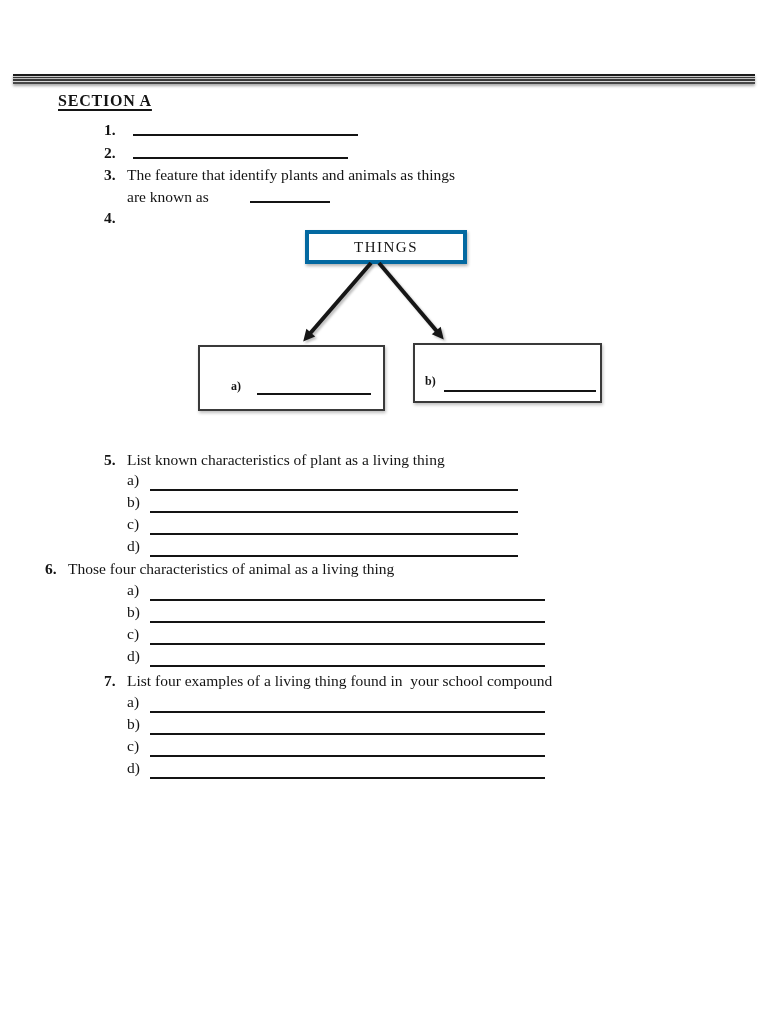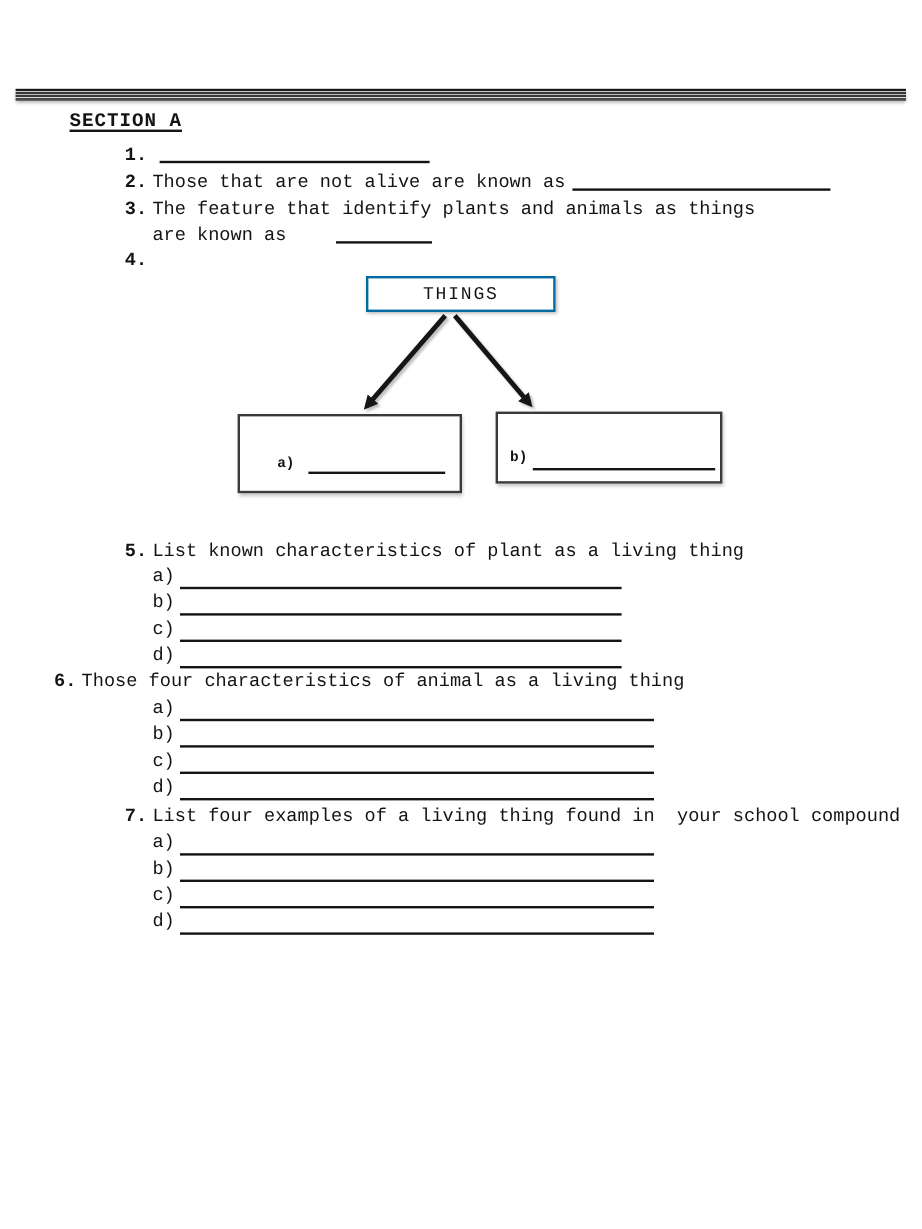--- a/index.html
+++ b/index.html
@@ -1,18 +1,18 @@
 <!DOCTYPE html>
 <html><head>
 <meta charset="utf-8">
 <style>
   html,body { margin:0; padding:0; background:#ffffff; }
   .page {
     position:relative; width:768px; height:1024px; background:#ffffff;
-    font-family:Liberation Mono, monospace;
+    font-family:Liberation Serif, serif;
     color:#141414; overflow:hidden;
   }
 
   
   .top-rule {
     position:absolute; left:13px; top:74px; width:742px; height:10px;
     background:linear-gradient(to bottom,
       #1b1b1b 0px,#1b1b1b 2px,
       #c9c9c9 2px,#c9c9c9 3px,
       #383838 3px,#383838 4.5px,
@@ -39,21 +39,21 @@
   #q3 { left:104px; top:164px; }
   #q3b { left:127px; top:186px;gap:41px; } #q3b .blank { width:80px; margin-left:0; }
   #q4 { left:104px; top:207px; }
   #q5 { left:104px; top:449px; }
   #q6 { left:45px;  top:558px; }
   #q7 { left:104px; top:670px; }
 
   
   .things-box {
     position:absolute; left:305px; top:230px; width:154px; height:26px;
-    border:2px solid #0369a1; background:#fff;
+    border:4px solid #0369a1; background:#fff;
     display:flex; align-items:center; justify-content:center;
     font-size:15px; letter-spacing:1.5px;
     box-shadow:1px 2px 3px rgba(0,0,0,0.3);
   }
   .arrows { position:absolute; left:0; top:0; pointer-events:none;
             filter:drop-shadow(2px 2px 1px rgba(0,0,0,0.25)); }
   .dbox { position:absolute; border:2px solid #3a3a3a; background:#fff;
           box-shadow:1px 2px 3px rgba(0,0,0,0.25); }
   .dbox-left  { left:198px; top:345px; width:183px; height:62px; }
   .dbox-right { left:413px; top:343px; width:185px; height:56px; }
@@ -82,21 +82,20 @@
 
   <div class="section-title">SECTION A</div>
 
   <div class="q" id="q1">
     <span class="qnum">1.</span>
     <span class="blank"></span>
   </div>
 
   <div class="q" id="q2">
     <span class="qnum">2.</span>
-    <span class="qtext">Those that are not alive are known as</span>
     <span class="blank"></span>
   </div>
 
   <div class="q" id="q3">
     <span class="qnum">3.</span>
     <span class="qtext">The feature that identify plants and animals as things</span>
   </div>
   <div class="q" id="q3b">
     <span class="qtext">are known as</span>
     <span class="blank"></span>

